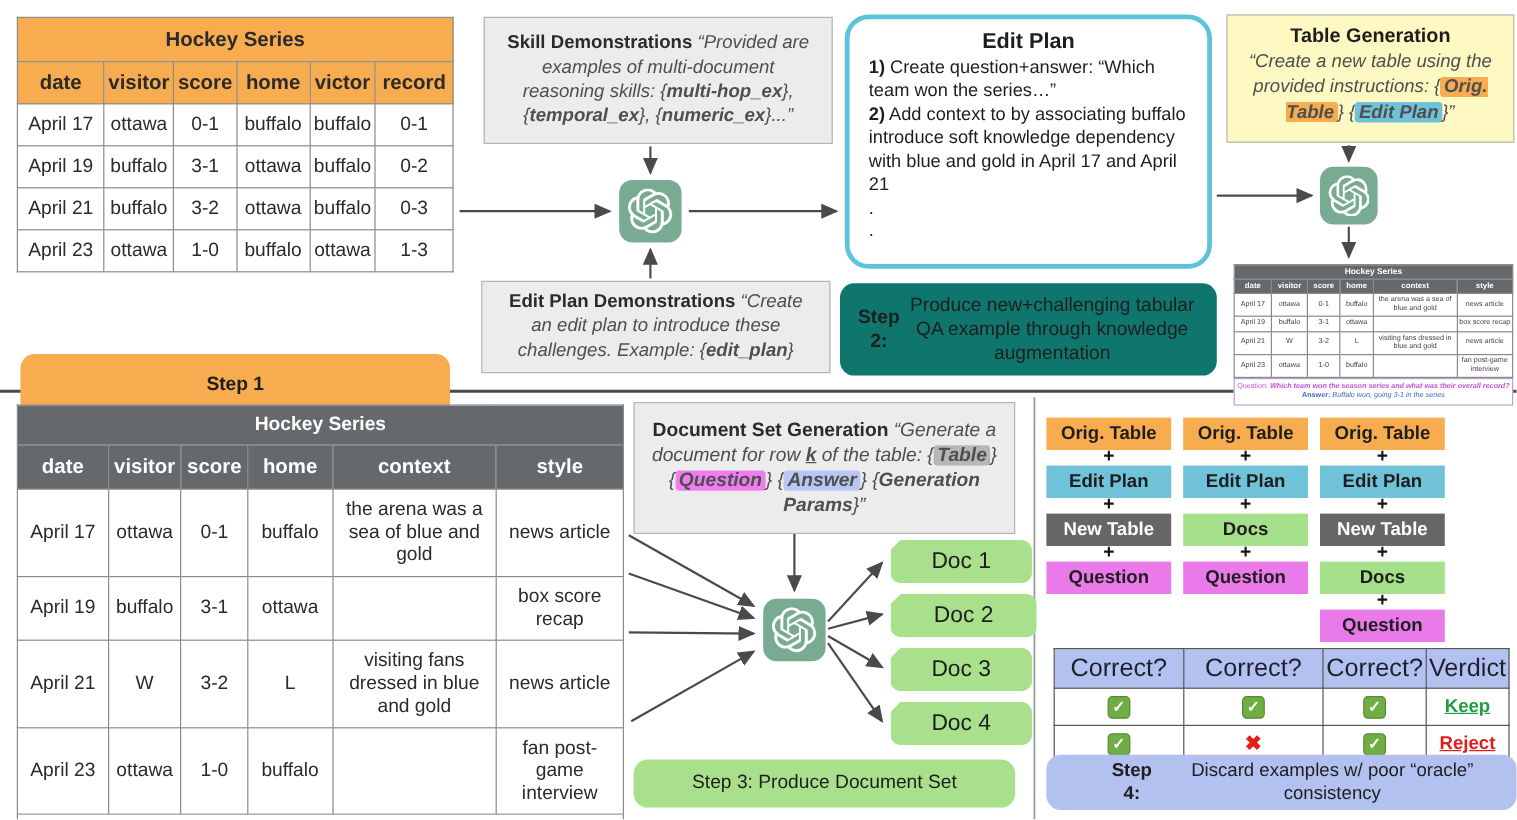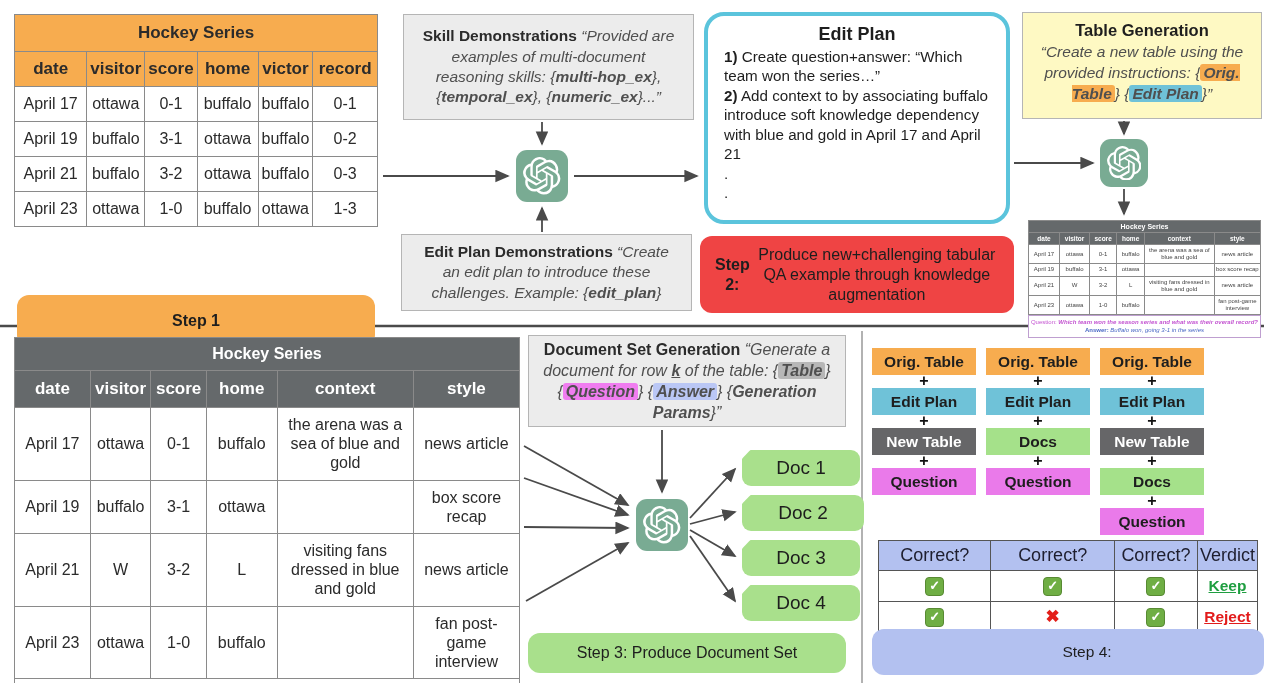--- a/index.html
+++ b/index.html
@@ -41,21 +41,21 @@
   .qa-mini{border:1px solid #bf9fd0;background:#fff;text-align:center;font-size:6px;
            padding:2px 1px;line-height:1.35;}
   
   .graybox{background:#ECECEC;border:1.5px solid #b5b5b5;color:#4f4f4f;text-align:center;
            font-size:15.5px;line-height:1.32;display:flex;align-items:center;justify-content:center;
            padding:8px 12px;}
   
   .step{border-radius:12px;display:flex;align-items:center;justify-content:center;text-align:center;
         font-size:16px;line-height:1.25;padding:6px 10px;color:#1e1e1e;}
   .step-orange{background:#F7AC4F;}
-  .step-teal{background:#ef4444;padding-left:15px;}
+  .step-teal{background:#0f766e;padding-left:15px;}
   .step-green{background:#A9E08C;}
   .step-peri{background:#B3C1F0;font-size:15.5px;}
   
   .editplan{background:#fff;border:4px solid #5BC4DC;border-radius:20px;padding:8px 16px;}
   .editplan h3{margin:0 0 2px 0;text-align:center;font-size:18px;color:#1e1e1e;}
   .editplan .ln{font-size:15.2px;line-height:1.28;color:#1e1e1e;}
   
   .tgen{background:#fef9c3;border:1.5px solid #b5b5b5;text-align:center;padding:8px 8px;}
   .tgen h3{margin:0;font-size:16.5px;color:#1e1e1e;}
   .tgen .bd{font-size:15.5px;color:#4f4f4f;line-height:1.35;margin-top:2px;}
@@ -70,21 +70,21 @@
   .sbox{height:27px;display:flex;align-items:center;justify-content:center;font-weight:bold;
         font-size:15.5px;color:#1e1e1e;}
   .sbox.orange{background:#F7AC4F;}
   .sbox.teal{background:#6FC2D8;}
   .sbox.dark{background:#666668;color:#fff;}
   .sbox.green{background:#A5E18A;}
   .sbox.magenta{background:#EA7AEA;}
   .plus{height:13px;line-height:12px;text-align:center;font-weight:bold;font-size:16px;color:#111;}
   
   .vt{border-collapse:collapse;width:100%;}
-  .vt th{background:#B3C1F0;border:1.5px solid #555;font-size:18px;font-weight:normal;
+  .vt th{background:#B3C1F0;border:1.5px solid #555;font-size:21px;font-weight:normal;
          color:#1e1e2e;padding:4px 2px;}
   .vt td{border:1.5px solid #555;text-align:center;padding:2px;background:#fff;height:26px;}
   .vt .w1{width:30%}.vt .w2{width:33%}.vt .w3{width:22%}.vt .w4{width:15%}
   .chk{display:inline-block;width:17px;height:17px;background:#6FAE44;border:1px solid #588A33;
        border-radius:4px;color:#fff;font-size:13px;line-height:16px;font-weight:bold;}
   .crs{color:#E31E18;font-size:17px;font-weight:bold;line-height:17px;}
   .keep{color:#1F9E40;font-weight:bold;text-decoration:underline;font-size:15.5px;}
   .reject{color:#E21B1B;font-weight:bold;text-decoration:underline;font-size:15.5px;}
   
   .hl{padding:0 3px;border-radius:3px;}
@@ -322,21 +322,21 @@
             </tr>
           </tbody>
         </table>
       </div>
     <div class="qa-big">
       
       
     </div>
   </div>
 
-  <div class="abs graybox" style="left:528px;top:335px;width:318px;height:92px;font-size:16px;">
+  <div class="abs graybox" style="left:528px;top:335px;width:318px;height:110px;font-size:16px;">
     <div><span style="font-weight: bold; color: rgb(43, 43, 43);">Document Set Generation </span><span style="font-style: italic;">“Generate a document for row </span><span style="font-weight: bold; font-style: italic; text-decoration: underline;">k</span><span style="font-style: italic;"> of the table: {</span><span class="hl" style="font-weight: bold; font-style: italic; background: rgb(183, 183, 183);">Table</span><span style="font-style: italic;">} </span><span style="font-style: italic;">{</span><span class="hl" style="font-weight: bold; font-style: italic; background: rgb(240, 125, 240);">Question</span><span style="font-style: italic;">} {</span><span class="hl" style="font-weight: bold; font-style: italic; background: rgb(186, 199, 245);">Answer</span><span style="font-style: italic;">} {</span><span style="font-weight: bold; font-style: italic;">Generation Params</span><span style="font-style: italic;">}”</span></div>
   </div>
 
   <div class="abs gpt" style="left:636px;top:499px;width:52px;height:52px;">
     <svg viewBox="0 0 24 24">
         <path fill="#fff" d="M22.2819 9.8211a5.9847 5.9847 0 0 0-.5157-4.9108 6.0462 6.0462 0 0 0-6.5098-2.9A6.0651 6.0651 0 0 0 4.9807 4.1818a5.9847 5.9847 0 0 0-3.9977 2.9 6.0462 6.0462 0 0 0 .7427 7.0966 5.98 5.98 0 0 0 .511 4.9107 6.051 6.051 0 0 0 6.5146 2.9001A5.9847 5.9847 0 0 0 13.2599 24a6.0557 6.0557 0 0 0 5.7718-4.2058 5.9894 5.9894 0 0 0 3.9977-2.9001 6.0557 6.0557 0 0 0-.7475-7.0729zm-9.022 12.6081a4.4755 4.4755 0 0 1-2.8764-1.0408l.1419-.0804 4.7783-2.7582a.7948.7948 0 0 0 .3927-.6813v-6.7369l2.02 1.1686a.071.071 0 0 1 .038.0615v5.5826a4.504 4.504 0 0 1-4.4945 4.4944zm-9.6607-4.1254a4.4708 4.4708 0 0 1-.5346-3.0137l.142.0852 4.783 2.7582a.7712.7712 0 0 0 .7806 0l5.8428-3.3685v2.3324a.0804.0804 0 0 1-.0332.0615L9.74 19.9502a4.4992 4.4992 0 0 1-6.1408-1.6464zM2.3408 7.8956a4.485 4.485 0 0 1 2.3655-1.9728V11.6a.7664.7664 0 0 0 .3879.6765l5.8144 3.3543-2.0201 1.1685a.0757.0757 0 0 1-.071 0l-4.8303-2.7865A4.504 4.504 0 0 1 2.3408 7.8956zm16.5963 3.8558L13.1038 8.364 15.1192 7.2a.0757.0757 0 0 1 .071 0l4.8303 2.7913a4.4944 4.4944 0 0 1-.6765 8.1042v-5.6772a.79.79 0 0 0-.407-.667zm2.0107-3.0231l-.142-.0852-4.7735-2.7818a.7759.7759 0 0 0-.7854 0L9.409 9.2297V6.8974a.0662.0662 0 0 1 .0284-.0615l4.8303-2.7866a4.4992 4.4992 0 0 1 6.6802 4.66zM8.3065 12.863l-2.02-1.1638a.0804.0804 0 0 1-.038-.0567V6.0742a4.4992 4.4992 0 0 1 7.3757-3.4537l-.142.0805L8.704 5.459a.7948.7948 0 0 0-.3927.6813zm1.0976-2.3654l2.602-1.4998 2.6069 1.4998v2.9994l-2.5974 1.4997-2.6067-1.4997z"></path>
       </svg>
   </div>
 
   <div class="abs doc" style="left:742px;top:450px;width:118px;height:36px;">Doc 1</div>
@@ -400,16 +400,17 @@
         <td><span class="chk">✓</span></td>
         <td><span class="crs">✖</span></td>
         <td><span class="chk">✓</span></td>
         <td><span class="reject">Reject</span></td>
       </tr>
     </tbody>
       </table>
   </div>
 
   <div class="abs step step-peri" style="left:872px;top:629px;width:392px;height:46px;">
-      <span style="font-weight: normal; margin-left: 38px;">Step 4:</span>
+      <span style="font-weight: bold; margin-left: 38px;">Step 4:</span>
+      <span> Discard examples w/ poor “oracle” consistency</span>
     </div>
 
 </div>
 
 </body></html>

